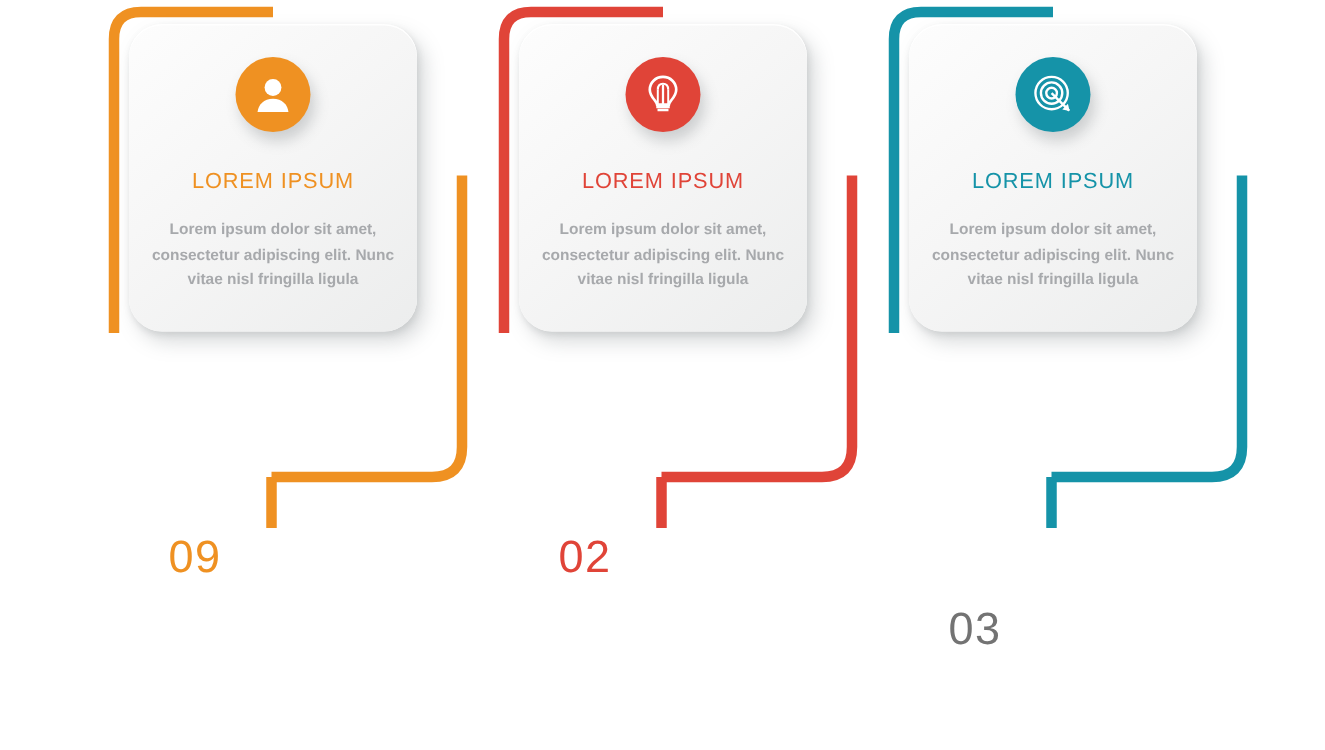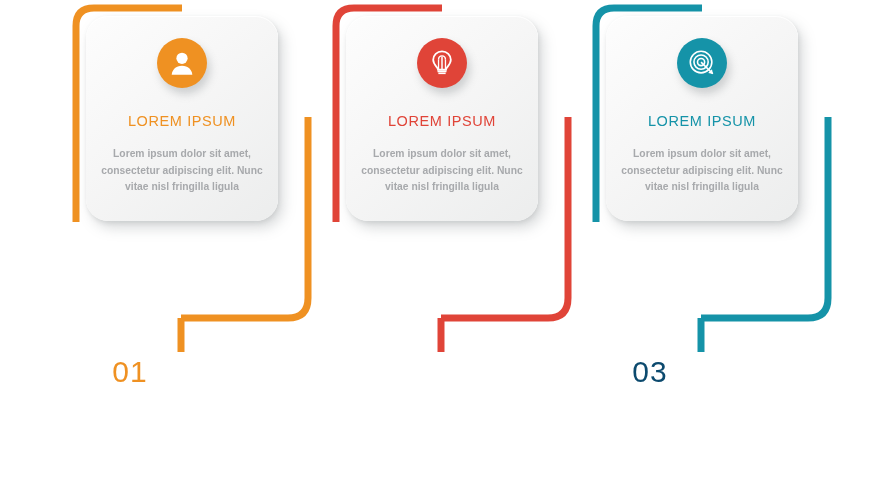--- a/index.html
+++ b/index.html
@@ -130,21 +130,21 @@
       <div class="icon-badge" id="badge-1" style="background: rgb(239, 145, 34);">
         <svg width="30" height="30" viewBox="0 0 32 32" xmlns="http://www.w3.org/2000/svg">
           <circle cx="16" cy="11" r="6" fill="#ffffff"></circle>
           <path d="M16 19 C 9.5 19 5.5 23.2 5 28.5 L 27 28.5 C 26.5 23.2 22.5 19 16 19 Z" fill="#ffffff"></path>
         </svg>
       </div>
       <div class="card-title" id="title-1" style="color: rgb(239, 145, 34);">LOREM IPSUM</div>
       <div class="card-body">Lorem ipsum dolor sit amet, consectetur adipiscing elit. Nunc vitae nisl fringilla ligula</div>
     </div>
 
-    <div class="step-number num-1" id="number-1" style="color: rgb(239, 145, 34);">01</div>
+    <div class="step-number num-1" id="number-1" style="color: rgb(239, 145, 34);">09</div>
   </div>
 
   <div class="step step-2">
 
     <svg class="bracket-svg" viewBox="0 0 260 500" xmlns="http://www.w3.org/2000/svg">
       <path id="b2-top" d="M 14 222 L 14 26 Q 14 8 32 8 L 120 8" fill="none" stroke-width="7" stroke-linecap="butt" stroke-linejoin="round" stroke="#e04438"></path>
       <path id="b2-right" d="M 246 117 L 246 298 Q 246 318 226 318 L 119 318" fill="none" stroke-width="7" stroke-linecap="butt" stroke-linejoin="round" stroke="#e04438"></path>
       <path id="b2-stem" d="M 119 318 L 119 352" fill="none" stroke-width="7" stroke-linecap="butt" stroke="#e04438"></path>
     </svg>
 
@@ -157,20 +157,21 @@
           <line x1="19.7" y1="12.6" x2="19.7" y2="23.2" stroke="#ffffff" stroke-width="1.4"></line>
           <path d="M12.3 12.6 C 12.3 9.6 13.9 8.4 16 8.4 C 18.1 8.4 19.7 9.6 19.7 12.6" fill="none" stroke="#ffffff" stroke-width="1.5"></path>
           <line x1="11.2" y1="25.0" x2="20.8" y2="25.0" stroke="#ffffff" stroke-width="1.7"></line>
           <line x1="12.1" y1="27.0" x2="19.9" y2="27.0" stroke="#ffffff" stroke-width="1.7"></line>
         </svg>
       </div>
       <div class="card-title" id="title-2" style="color: rgb(224, 68, 56);">LOREM IPSUM</div>
       <div class="card-body">Lorem ipsum dolor sit amet, consectetur adipiscing elit. Nunc vitae nisl fringilla ligula</div>
     </div>
 
+    <div class="step-number num-2" id="number-2" style="color: rgb(224, 68, 56);">02</div>
   </div>
 
   <div class="step step-3">
 
     <svg class="bracket-svg" viewBox="0 0 260 500" xmlns="http://www.w3.org/2000/svg">
       <path id="b3-top" d="M 14 222 L 14 26 Q 14 8 32 8 L 120 8" fill="none" stroke-width="7" stroke-linecap="butt" stroke-linejoin="round" stroke="#1593a8"></path>
       <path id="b3-right" d="M 246 117 L 246 298 Q 246 318 226 318 L 119 318" fill="none" stroke-width="7" stroke-linecap="butt" stroke-linejoin="round" stroke="#1593a8"></path>
       <path id="b3-stem" d="M 119 318 L 119 352" fill="none" stroke-width="7" stroke-linecap="butt" stroke="#1593a8"></path>
     </svg>
 
@@ -181,16 +182,16 @@
           <circle cx="15" cy="15" r="7.6" fill="none" stroke="#ffffff" stroke-width="1.7"></circle>
           <circle cx="15" cy="15" r="3.8" fill="none" stroke="#ffffff" stroke-width="1.7"></circle>
           <line x1="15" y1="15" x2="27.5" y2="27.5" stroke="#ffffff" stroke-width="1.7"></line>
           <path d="M27.8 27.8 L 22.6 26.6 L 26.6 22.6 Z" fill="#ffffff"></path>
         </svg>
       </div>
       <div class="card-title" id="title-3" style="color: rgb(21, 147, 168);">LOREM IPSUM</div>
       <div class="card-body">Lorem ipsum dolor sit amet, consectetur adipiscing elit. Nunc vitae nisl fringilla ligula</div>
     </div>
 
-    <div class="step-number num-3" id="number-3" style="color: #0c4a6e;">03</div>
+    <div class="step-number num-3" id="number-3" style="color: #737373; margin-top: 48px;">03</div>
   </div>
 
 </div>
 
 </body></html>

